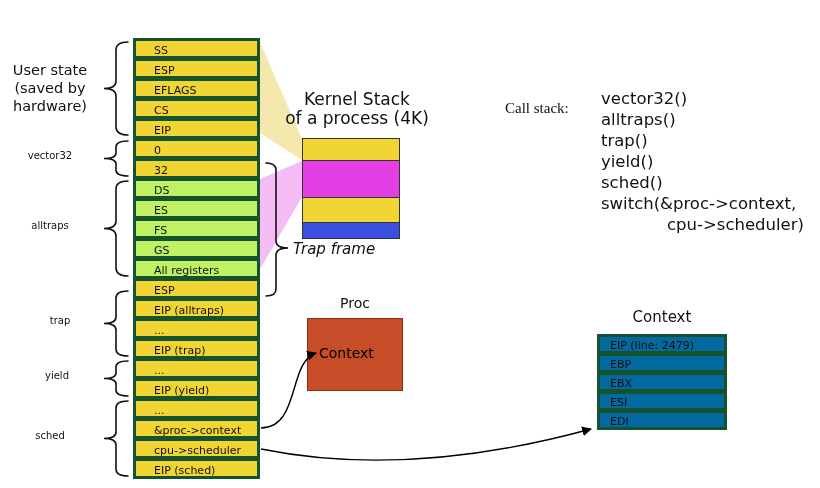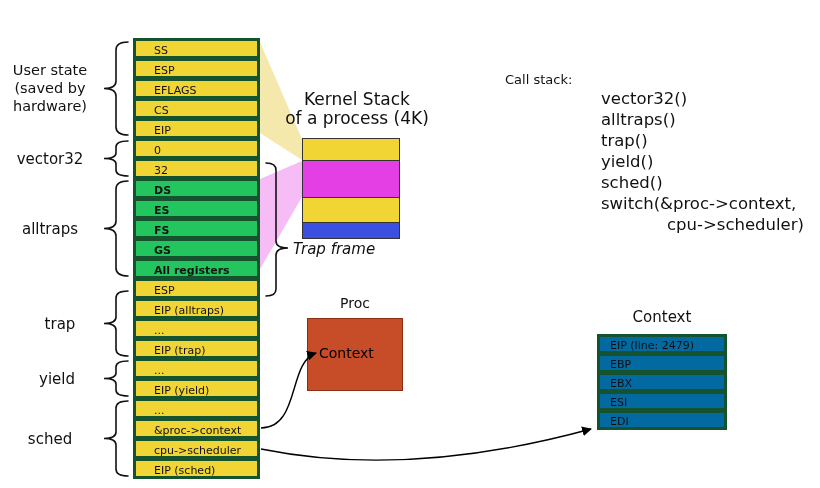--- a/index.html
+++ b/index.html
@@ -13,44 +13,44 @@
 
   
   .stack { position:absolute; left:133px; top:38px; width:127px; z-index:3; }
   .cell {
     box-sizing:border-box; height:21px; margin-top:-1px;
     border:3px solid #14532d; background:#f0d535;
     font-size:11px; line-height:19px; padding-left:18px;
     white-space:nowrap; overflow:hidden;
   }
   .cell:first-child { margin-top:0; }
-  .cell.magenta { background:#22c55e;font-weight:bold; }
+  .cell.magenta { background:#bef264; }
 
   
-  .lbl { position:absolute; font-size:15px; text-align:center; z-index:2; }
+  .lbl { position:absolute; font-size:10px; text-align:center; z-index:2; }
   .lbl-user   { left:0;  top:61;  width:100px; top:61px;  white-space:pre-line; font-size:14.5px; line-height:18px; }
   .lbl-vector { left:10px; top:150px; width:80px; }
   .lbl-alltraps { left:10px; top:220px; width:80px; }
   .lbl-trap   { left:25px; top:315px; width:70px; }
   .lbl-yield  { left:22px; top:370px; width:70px; }
   .lbl-sched  { left:15px; top:430px; width:70px; }
 
   
   .ks-title { position:absolute; left:282px; top:90px; width:150px; text-align:center;
               font-size:17px; line-height:19px; white-space:pre-line; z-index:2; }
   .ks-block { position:absolute; left:302px; width:98px; box-sizing:border-box;
               border:1px solid #333; z-index:3; }
   .ks-b1 { top:138px; height:23px; background:#f0d535; }
   .ks-b2 { top:160px; height:38px; background:#e43fe4; }
   .ks-b3 { top:197px; height:26px; background:#f0d535; }
   .ks-b4 { top:222px; height:17px; background:#3b50e0; }
   .lbl-trapframe { position:absolute; left:293px; top:240px; font-size:15px; z-index:4;font-style:italic; }
 
   
-  .cs-head { position:absolute; left:505px; top:72px; font-size:13px; z-index:2; }
+  .cs-head { position:absolute; left:505px; top:100px; font-size:15px; z-index:2;font-family:Liberation Serif, serif; }
   .cs-list { position:absolute; left:601px; top:88px; font-size:16.5px; line-height:21px; z-index:2; }
   .cs-line { height:21px; white-space:nowrap; }
   .cs-line.indent { padding-left:66px; }
 
   
   .proc-title { position:absolute; left:307px; top:295px; width:96px; text-align:center;
                 font-size:14px; z-index:2; }
   .proc-box { position:absolute; left:307px; top:318px; width:96px; height:73px;
               background:#c74c28; border:1px solid #8a2f14; box-sizing:border-box; z-index:3; }
   .proc-context { position:absolute; left:11px; top:26px; font-size:14px; color:#000; }

